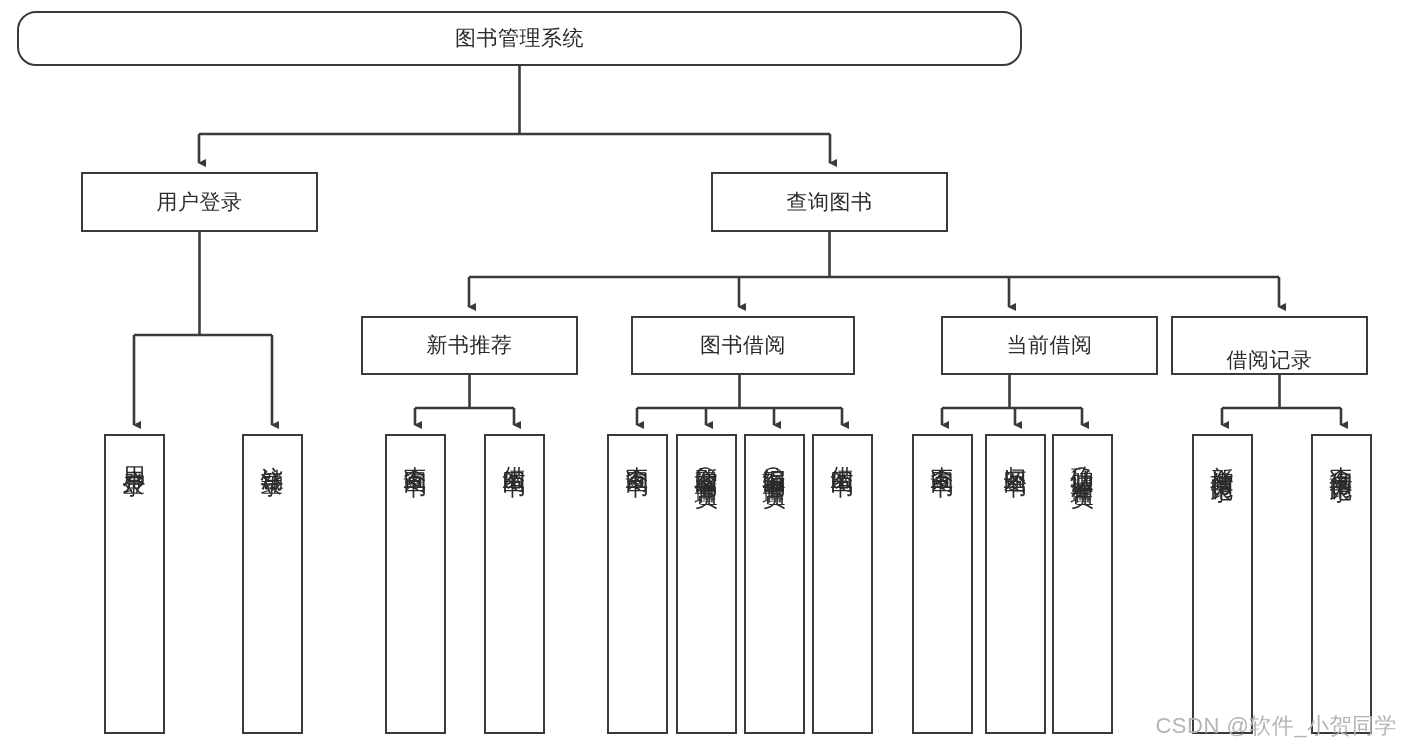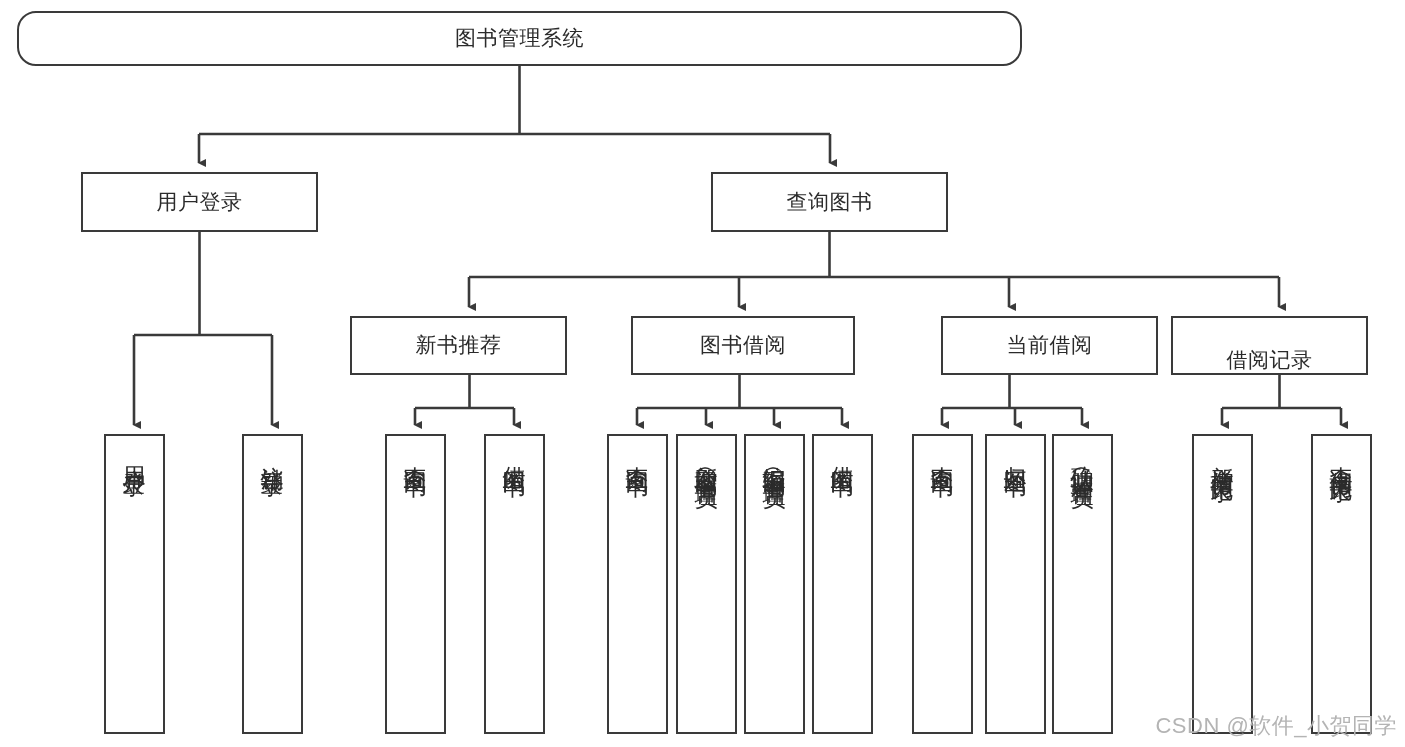--- a/index.html
+++ b/index.html
@@ -127,21 +127,21 @@
     <span class="node-label">图书管理系统</span>
   </div>
 
   <div class="node horizontal" style="left: 81px; top: 172px; width: 237px; height: 60px;">
     <span class="node-label">用户登录</span>
   </div>
   <div class="node horizontal" style="left: 711px; top: 172px; width: 237px; height: 60px;">
     <span class="node-label">查询图书</span>
   </div>
 
-  <div class="node horizontal" style="left: 350px; top: 316px; width: 217px; height: 59px;">
+  <div class="node horizontal" style="left: 361px; top: 316px; width: 217px; height: 59px;">
     <span class="node-label">新书推荐</span>
   </div>
   <div class="node horizontal" style="left: 631px; top: 316px; width: 224px; height: 59px;">
     <span class="node-label">图书借阅</span>
   </div>
   <div class="node horizontal" style="left: 901px; top: 316px; width: 217px; height: 59px; margin-left: 40px;">
     <span class="node-label">当前借阅</span>
   </div>
   <div class="node horizontal" style="left: 1171px; top: 316px; width: 197px; height: 59px; align-items: flex-end;">
     <span class="node-label">借阅记录</span>

